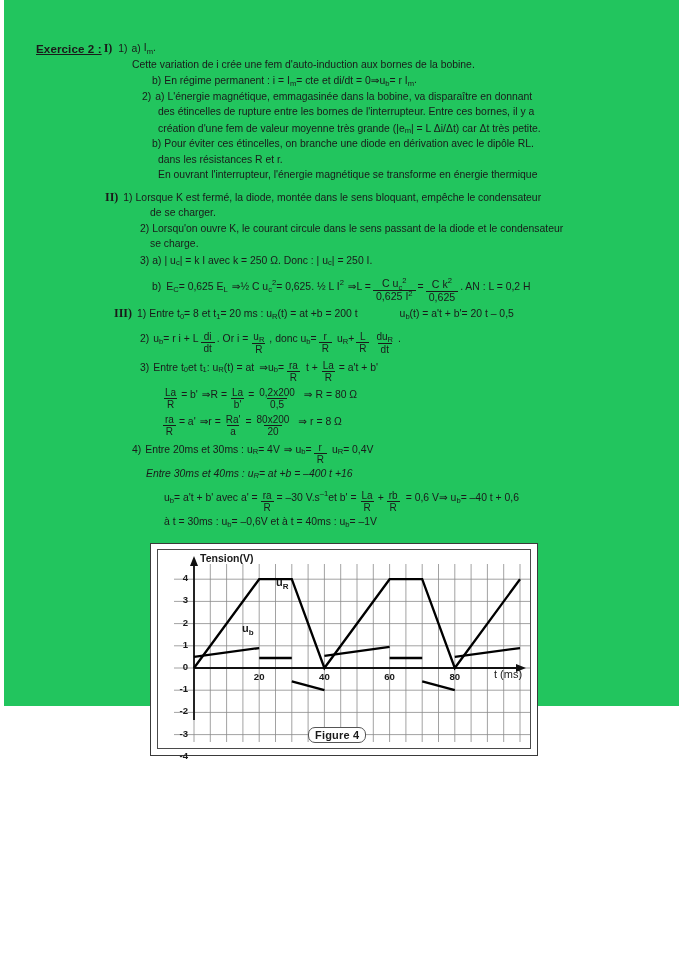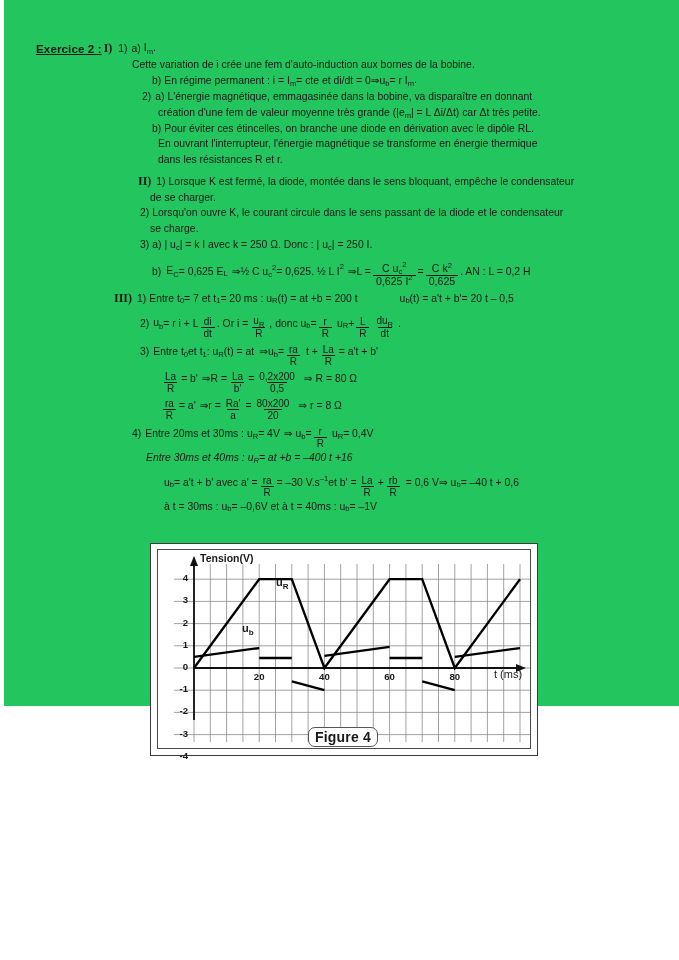--- a/index.html
+++ b/index.html
@@ -108,21 +108,21 @@
   #plot {
     position: absolute;
     left: 0; top: 0;
     width: 374px;
     height: 200px;
   }
   .fig-caption {
     position: absolute;
     left: 150px;
     top: 177px;
-    font-size: 14px;
+    font-size: 11px;
     border: 1px solid #555;
     border-radius: 7px;
     padding: 1px 6px 1px 6px;
     background: #fff;
     font-weight: bold;
     letter-spacing: 0.2px;
   }
   .axis-label-tension {
     position: absolute;
     left: 42px;
@@ -194,42 +194,45 @@
     </div>
 
     <div class="line ind7">
       <span>2)</span>
       <span class="sp" style="width:4px"></span>
       <span>a)</span>
       <span class="sp" style="width:3px"></span>
       <span>L'énergie magnétique, emmagasinée dans la bobine, va disparaître en donnant</span>
     </div>
 
+    <div class="line ind2">
+      <span>des étincelles de rupture entre les bornes de l'interrupteur. Entre ces bornes, il y a</span>
+    </div>
 
     <div class="line ind2">
       <span>création d'une fem de valeur moyenne très grande (|e</span>
         <span><sub>m</sub></span>
         <span>| = L Δi/Δt) car Δt très petite.</span>
     </div>
 
     <div class="line ind6">
       <span>b)</span>
       <span class="sp" style="width:3px"></span>
       <span>Pour éviter ces étincelles, on branche une diode en dérivation avec le dipôle RL.</span>
     </div>
 
     <div class="line ind2">
+      <span>dans les résistances R et r.</span>
+    </div>
+
+    <div class="line ind2">
       <span>En ouvrant l'interrupteur, l'énergie magnétique se transforme en énergie thermique</span>
     </div>
 
-    <div class="line ind2">
-      <span>dans les résistances R et r.</span>
-    </div>
-
-    <div class="line" style="margin-left:100px; margin-top:7px;">
+    <div class="line" style="margin-left:67px; margin-top:7px;">
       <span class="romnum">II)</span>
       <span class="sp" style="width:3px"></span>
       <span>1)</span>
       <span class="sp" style="width:3px"></span>
       <span>Lorsque K est fermé, la diode, montée dans le sens bloquant, empêche le condensateur</span>
     </div>
 
     <div class="line" style="margin-left:114px;">
       <span>de se charger.</span>
     </div>
@@ -283,21 +286,21 @@
       <span>. AN : L = 0,2 H</span>
     </div>
 
     <div class="line" style="margin-left:76px; margin-top:7px;align-items:center;">
       <span class="romnum">III)</span>
       <span class="sp" style="width:3px"></span>
       <span>1)</span>
       <span class="sp" style="width:3px"></span>
       <span>Entre t</span>
         <sub>0</sub>
-        <span> = 7 et t</span>
+        <span> = 8 et t</span>
         <sub>1</sub>
         <span> = 20 ms : u</span>
         <sub>R</sub>
         <span>(t) = at +b = 200 t</span>
       <span class="sp" style="width:42px"></span>
       <span>u</span>
         <sub>b</sub>
         <span>(t) = a't + b'= 20 t – 0,5</span>
     </div>
 

